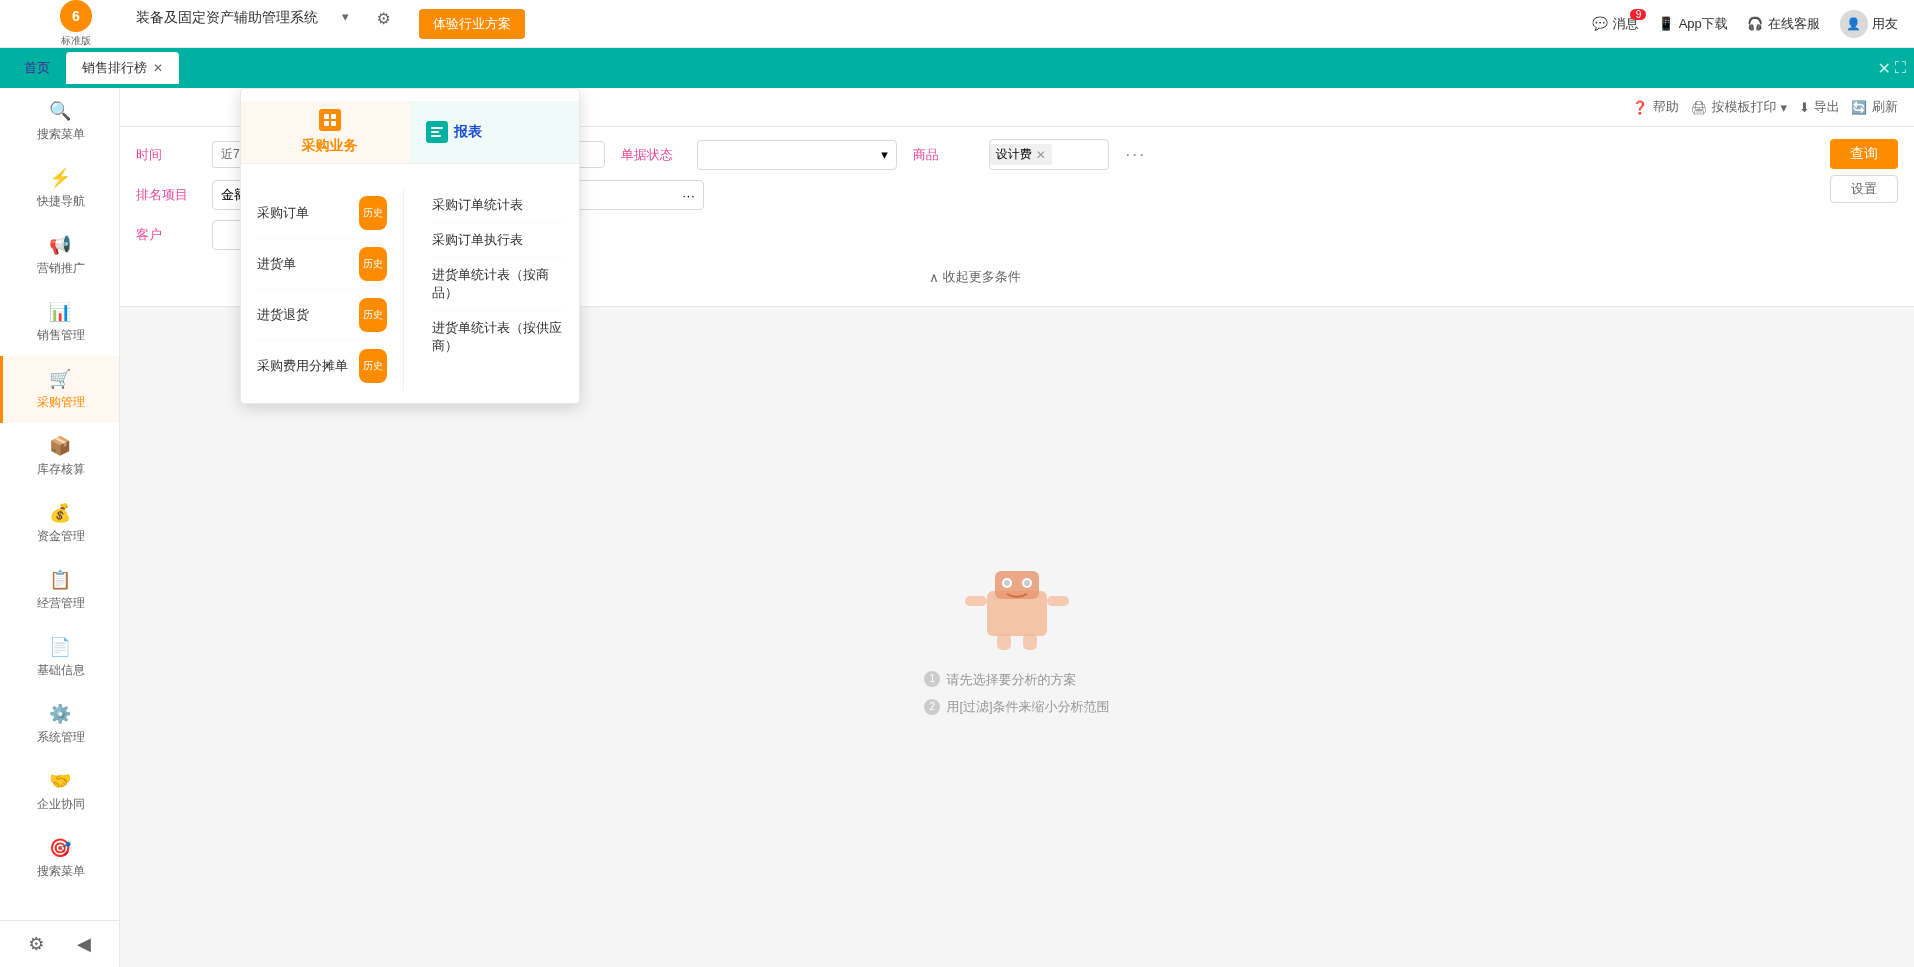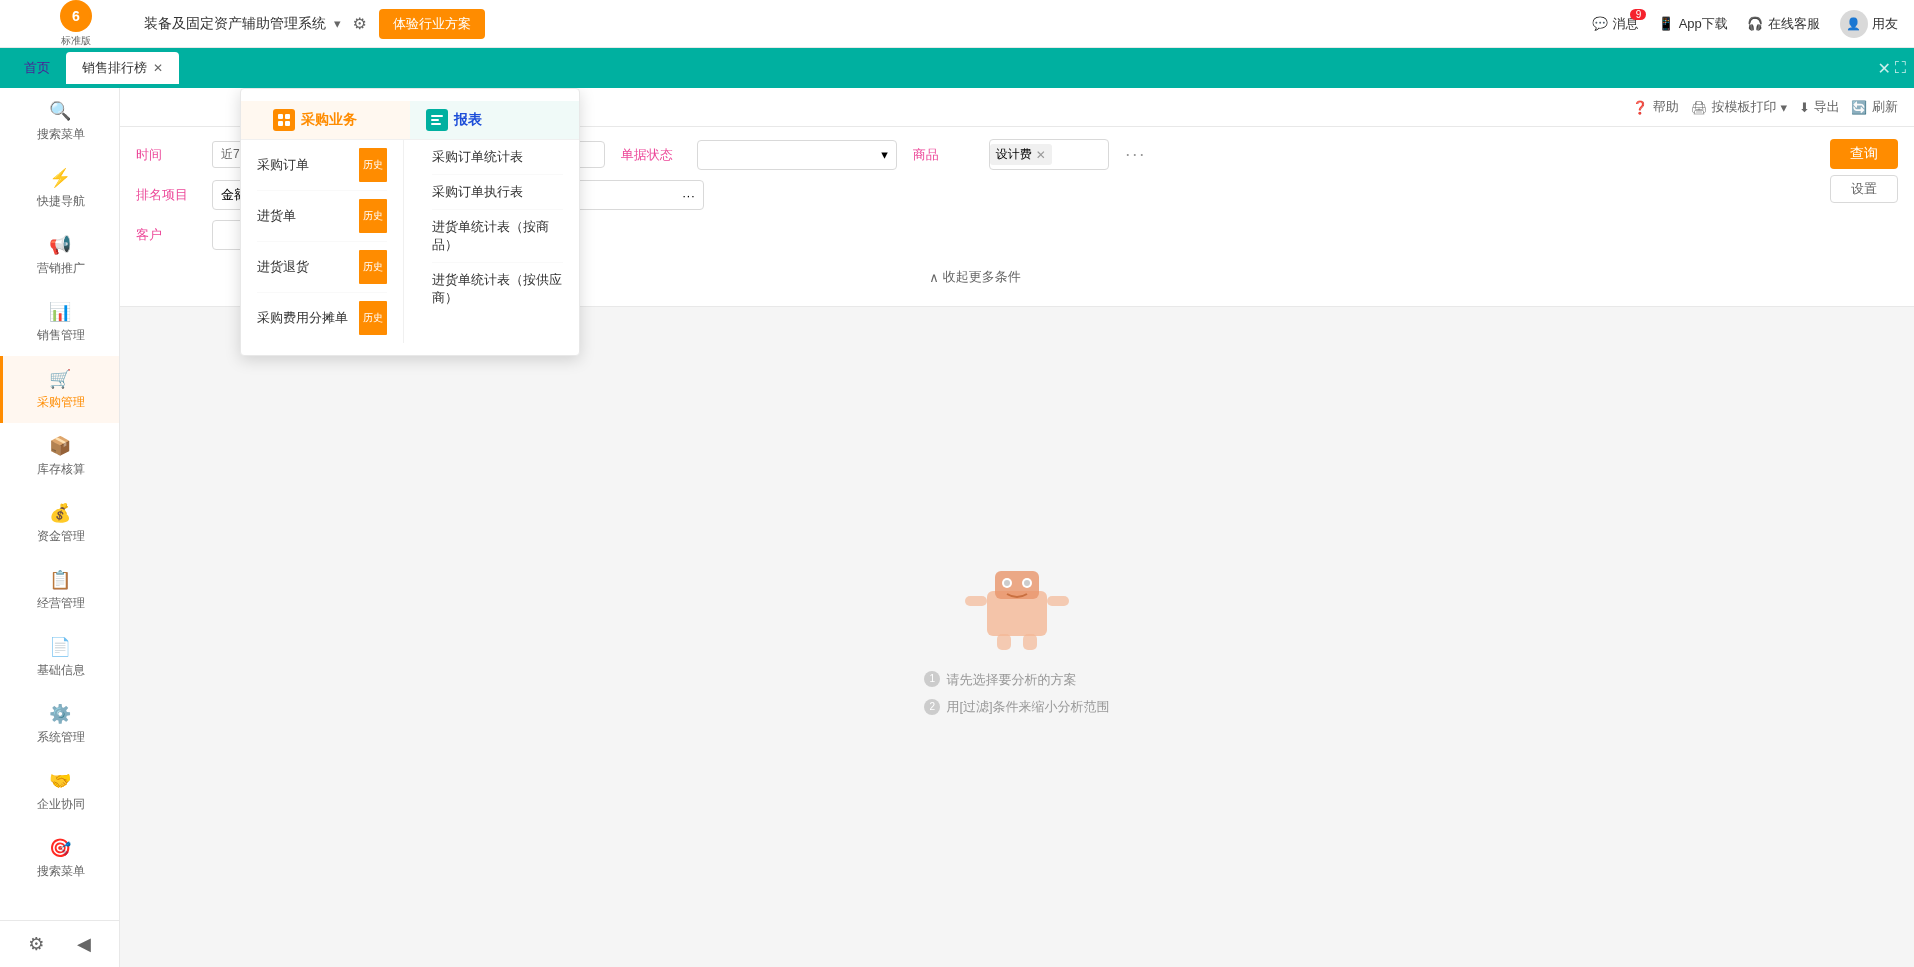--- a/index.html
+++ b/index.html
@@ -36,23 +36,24 @@
       font-size: 18px;
       font-weight: bold;
     }
     .logo-text {
       font-size: 10px;
       color: #666;
       margin-top: 2px;
     }
     .system-title-area {
       display: flex;
-      align-items: center;
+      align-items: flex-start;
       flex: 1;
-      margin-left: 8px;
+      margin-left: 0;
+      gap: 16px;
     }
     .system-title {
       color: #333;
       font-size: 14px;
       margin-right: 8px;
     }
     .dropdown-icon {
       color: #666;
       margin-right: 12px;
       cursor: pointer;
@@ -376,20 +377,21 @@
       border: 1px solid #e8e8e8;
       border-radius: 4px;
       box-shadow: 0 4px 16px rgba(0,0,0,0.15);
       z-index: 200;
       padding: 12px 0;
     }
     .dropdown-cols {
       display: grid;
       grid-template-columns: 1fr 1fr;
       gap: 12px;
+      margin-top: 24px;
     }
     .dropdown-col {
       padding: 0 16px;
     }
     .dropdown-col:first-child {
       border-right: 1px solid #f0f0f0;
     }
     .dropdown-item {
       display: flex;
       align-items: center;
@@ -399,21 +401,21 @@
       color: #333;
       font-size: 13px;
       border-bottom: 1px solid #f9f9f9;
     }
     .dropdown-item:last-child { border-bottom: none; }
     .history-badge {
       background: #ff8c00;
       color: #fff;
       font-size: 10px;
       padding: 10px 4px;
-      border-radius: 1px;
+      border-radius: 8px;
     }
   </style>
 </head>
 <body>
 
 <div class="top-header">
   <div class="logo-area">
     <div class="logo-icon">
       <svg width="28" height="28" viewBox="0 0 28 28">
         <circle cx="14" cy="14" r="14" fill="#ff8c00"></circle>
@@ -518,21 +520,21 @@
       <span style="cursor:pointer;color:#666;font-size:18px;">⚙</span>
       <span style="cursor:pointer;color:#666;font-size:18px;">◀</span>
     </div>
   </div>
 
   <div class="content-area">
 
     <div class="dropdown-menu">
       <div style="display:grid;grid-template-columns:1fr 1fr;padding:0 0 0 0;">
 
-        <div style="padding:8px 16px 8px 32px;border-bottom:1px solid #f0f0f0;display:flex;align-items:center;gap:6px;background:#fff8f0;">
+        <div style="padding:8px 16px 8px 24px;border-bottom:1px solid #f0f0f0;display:flex;align-items:center;gap:6px;background:#fff8f0;flex-direction:column;">
           <div style="width:22px;height:22px;background:#ff8c00;border-radius:3px;display:flex;align-items:center;justify-content:center;">
             <svg width="14" height="14" viewBox="0 0 14 14">
                 <rect x="1" y="1" width="5" height="5" fill="white" rx="1"></rect>
                 <rect x="8" y="1" width="5" height="5" fill="white" rx="1"></rect>
                 <rect x="1" y="8" width="5" height="5" fill="white" rx="1"></rect>
                 <rect x="8" y="8" width="5" height="5" fill="white" rx="1"></rect>
               </svg>
           </div>
           <span style="color:#ff8c00;font-weight:bold;font-size:14px;">采购业务</span>
         </div>

